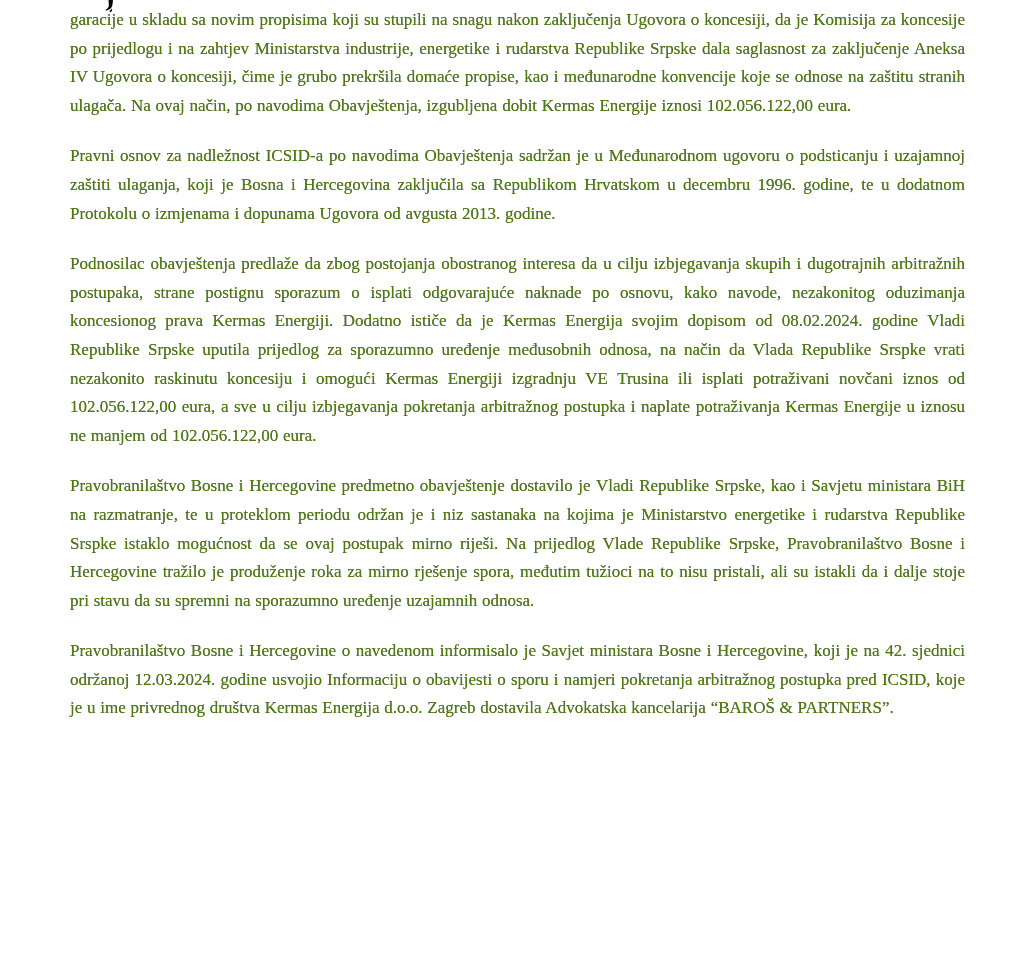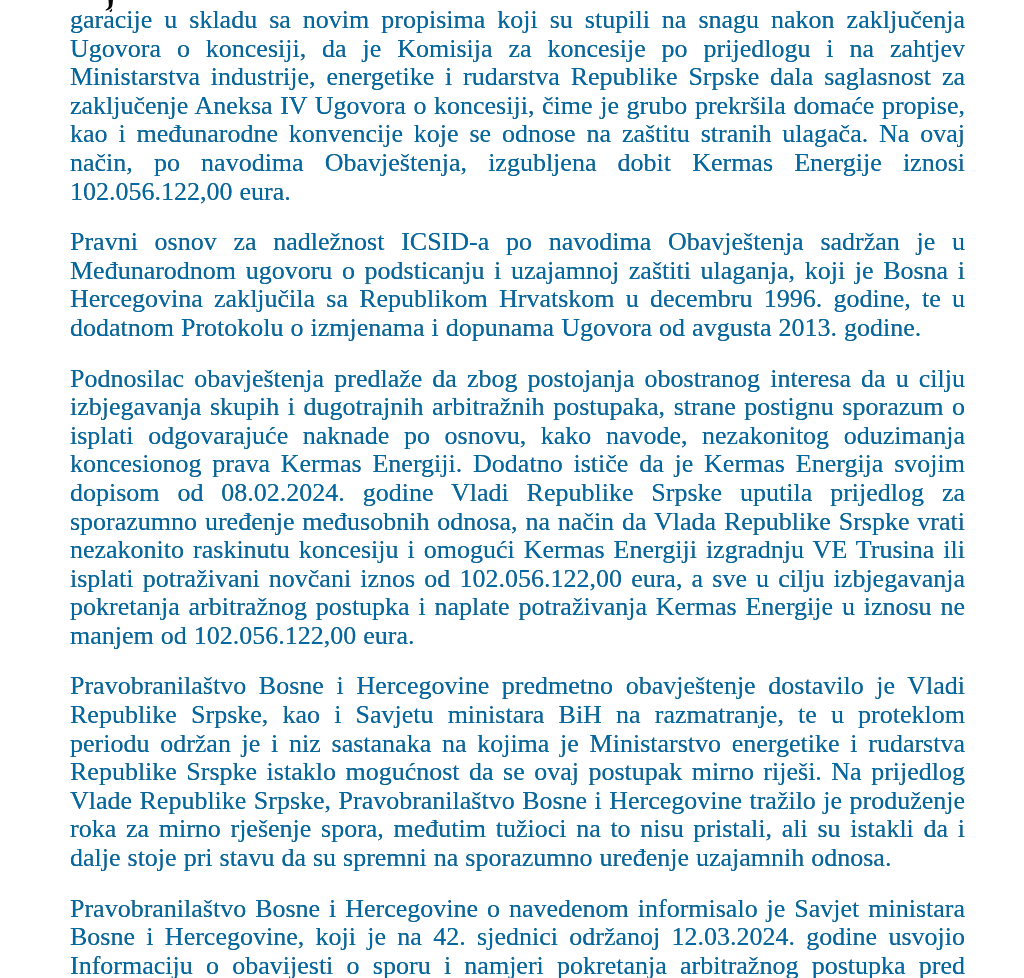--- a/index.html
+++ b/index.html
@@ -15,23 +15,23 @@
   .page {
     position: relative;
     width: 1024px;
     height: 978px;
     background: #ffffff;
     padding: 6px 59px 0 70px;
     
     filter: blur(0.25px) contrast(1.04);
   }
   .para {
-    font-size: 26px;
+    font-size: 17px;
     line-height: 28.6px;
-    color: #0369a1;
+    color: #4d7c0f;
     text-align: justify;
     text-align-last: left;
     hyphens: none;
     margin-bottom: 22px;
     text-shadow: 0 0 0.5px rgba(10,10,10,0.55);
     word-spacing: 0.5px;
   }
   .cut-glyph {
     position: absolute;
     left: 103px;

